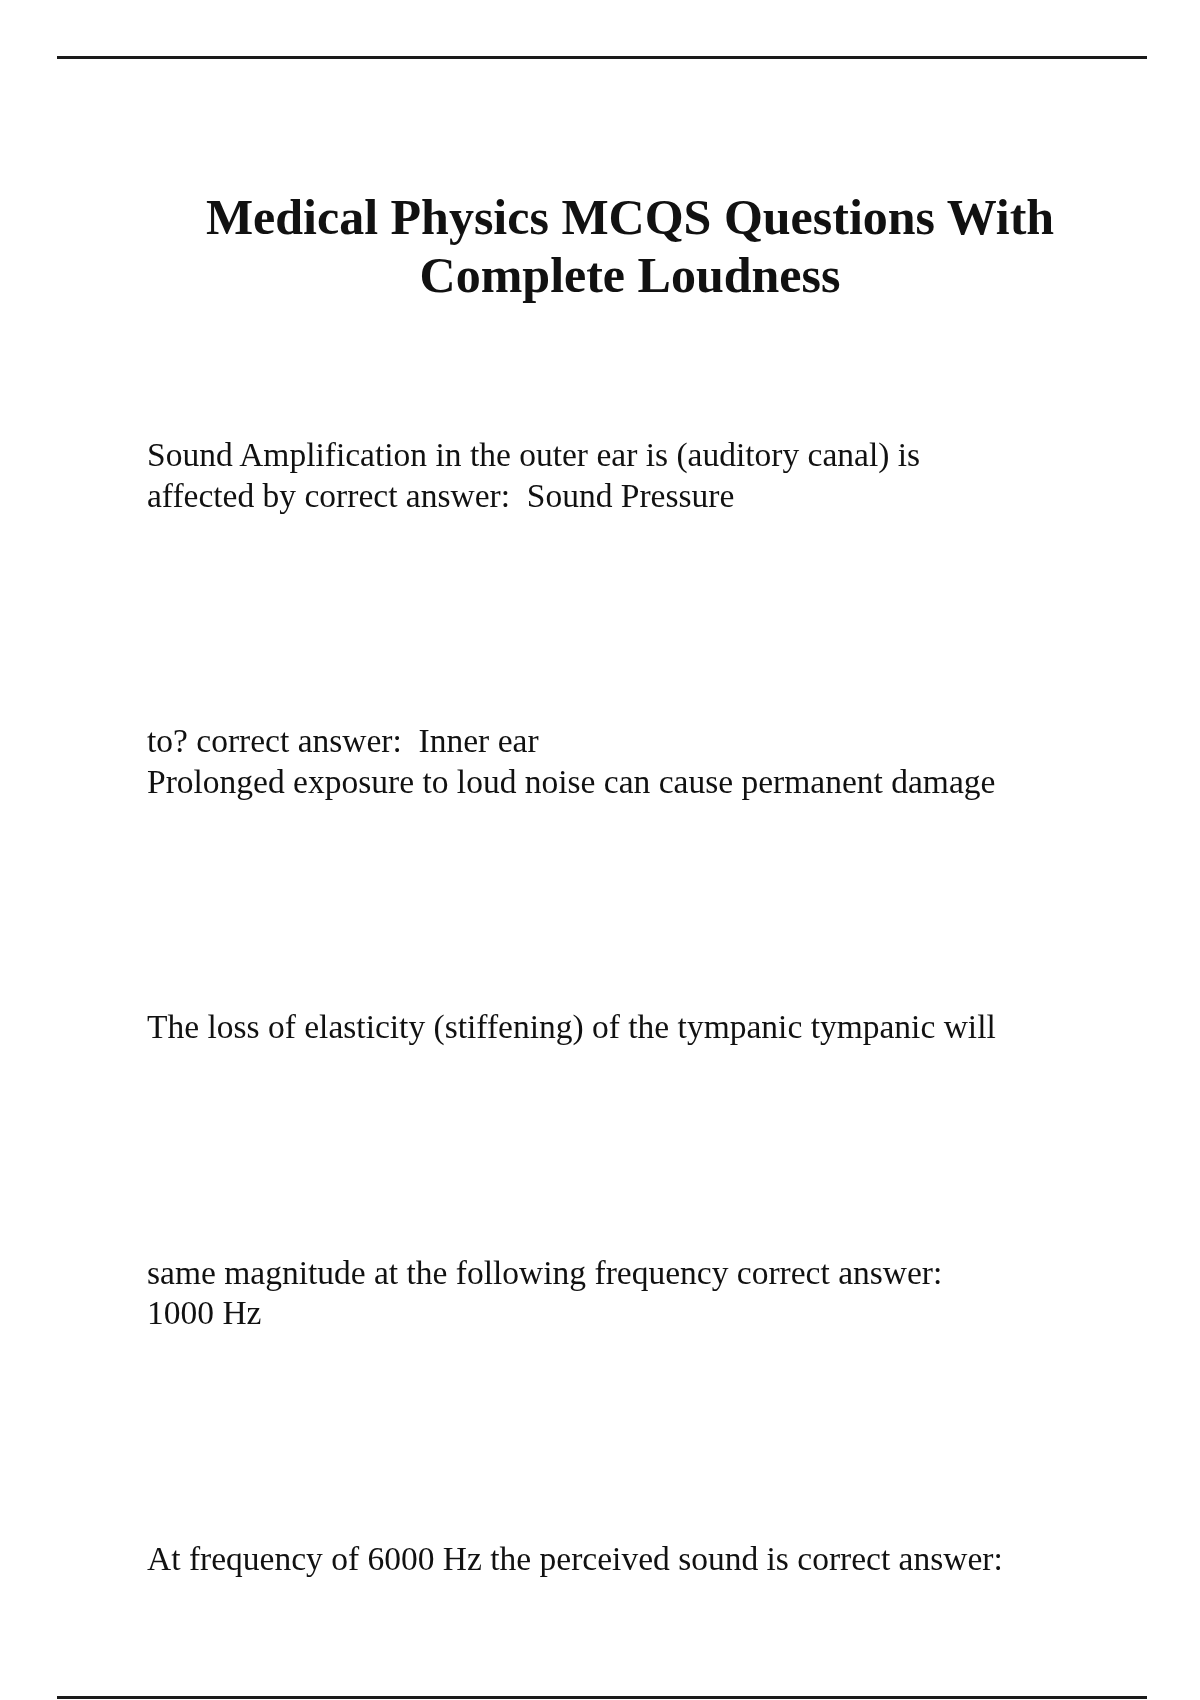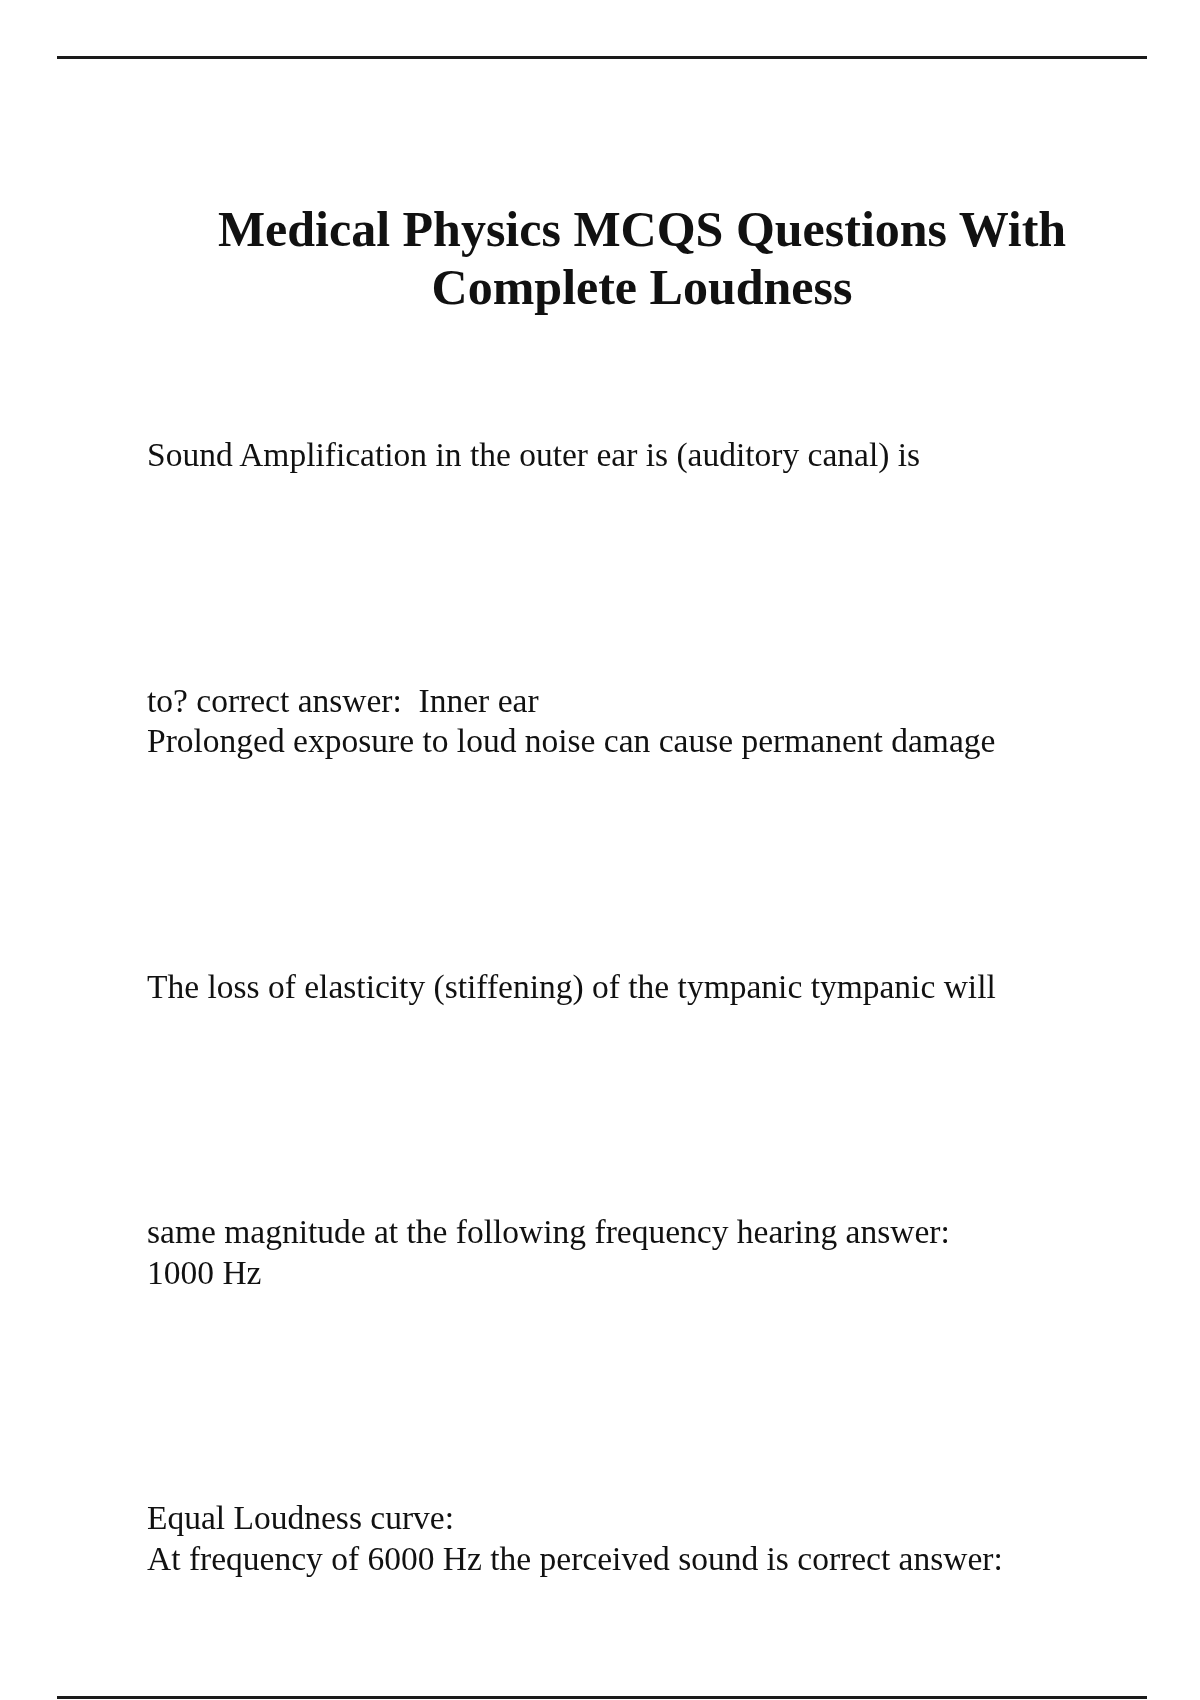--- a/index.html
+++ b/index.html
@@ -5,21 +5,21 @@
   html, body { margin: 0; padding: 0; background: #ffffff; }
   body { width: 1200px; height: 1700px; position: relative; overflow: hidden; color: #111; }
   .rule { position: absolute; left: 57px; width: 1090px; height: 3px; background: #1a1a1a; }
   .rule.top { top: 56px; }
   .rule.bottom { top: 1696px; }
   .title {
     position: absolute; left: 100px; width: 1060px; top: 188px;
     text-align: center;
     font-family: "Liberation Serif", "DejaVu Serif", serif;
     font-weight: bold; font-size: 50px; line-height: 58px;
-    margin: 12px;
+    margin: 0;
   }
   .content {
     position: absolute; left: 147px; top: 354px; width: 960px;
     font-family: "Liberation Serif", "DejaVu Serif", serif;
     font-size: 33.5px; line-height: 40.5px;
   }
   .qa { margin: 0 0 43px 0; white-space: pre-wrap; }
   .qa .line { display: block; }
 </style>
 </head>
@@ -27,30 +27,30 @@
 
 <div class="rule top"></div>
 
 <h1 class="title">
   <span>Medical Physics MCQS Questions With</span><br>
   <span>Complete Loudness</span>
 </h1>
 
 <div class="content">
   <p class="qa">
-    <span class="line">Sound Amplification in the outer ear is (auditory canal) is</span>
+    <span class="line">Sound Amplification in the outer ear is (auditory canal) is</span><span class="line">affected by correct answer:  Sound Pressure</span>
   </p>
   <p class="qa">
     <span class="line">to? correct answer:  Inner ear</span><span class="line">Prolonged exposure to loud noise can cause permanent damage</span>
   </p>
   <p class="qa">
     <span class="line">The loss of elasticity (stiffening) of the tympanic tympanic will</span>
   </p>
   <p class="qa">
-    <span class="line">same magnitude at the following frequency hearing answer:</span><span class="line">1000 Hz</span>
+    <span class="line">same magnitude at the following frequency correct answer:</span><span class="line">1000 Hz</span>
   </p>
   <p class="qa">
-    <span class="line">Equal Loudness curve:</span><span class="line">At frequency of 6000 Hz the perceived sound is correct answer:</span>
+    <span class="line">At frequency of 6000 Hz the perceived sound is correct answer:</span>
   </p>
 
 </div>
 
 <div class="rule bottom"></div>
 
 </body></html>

